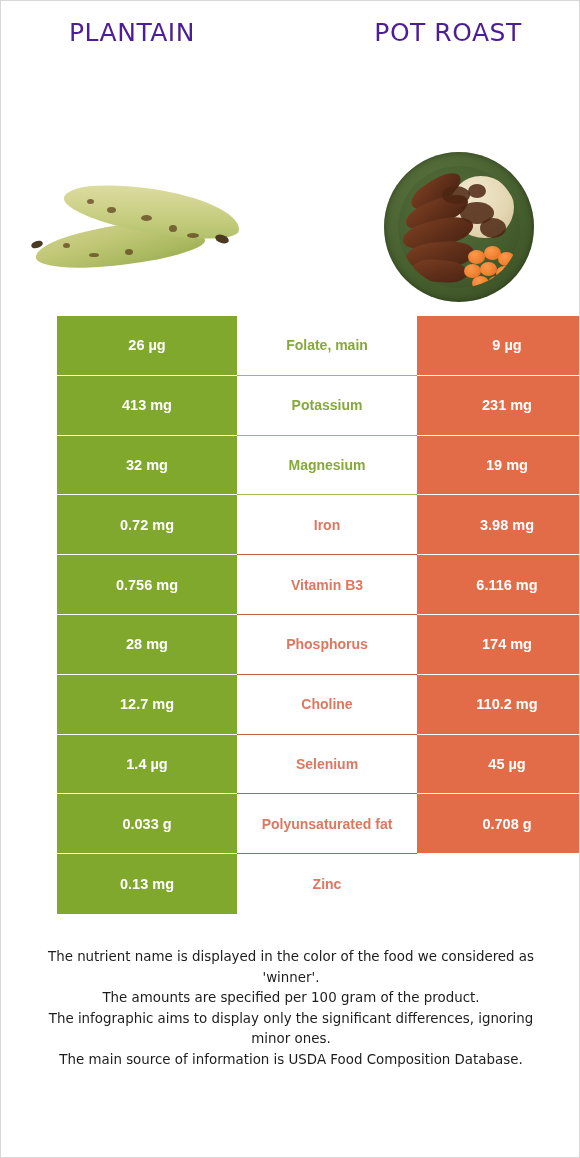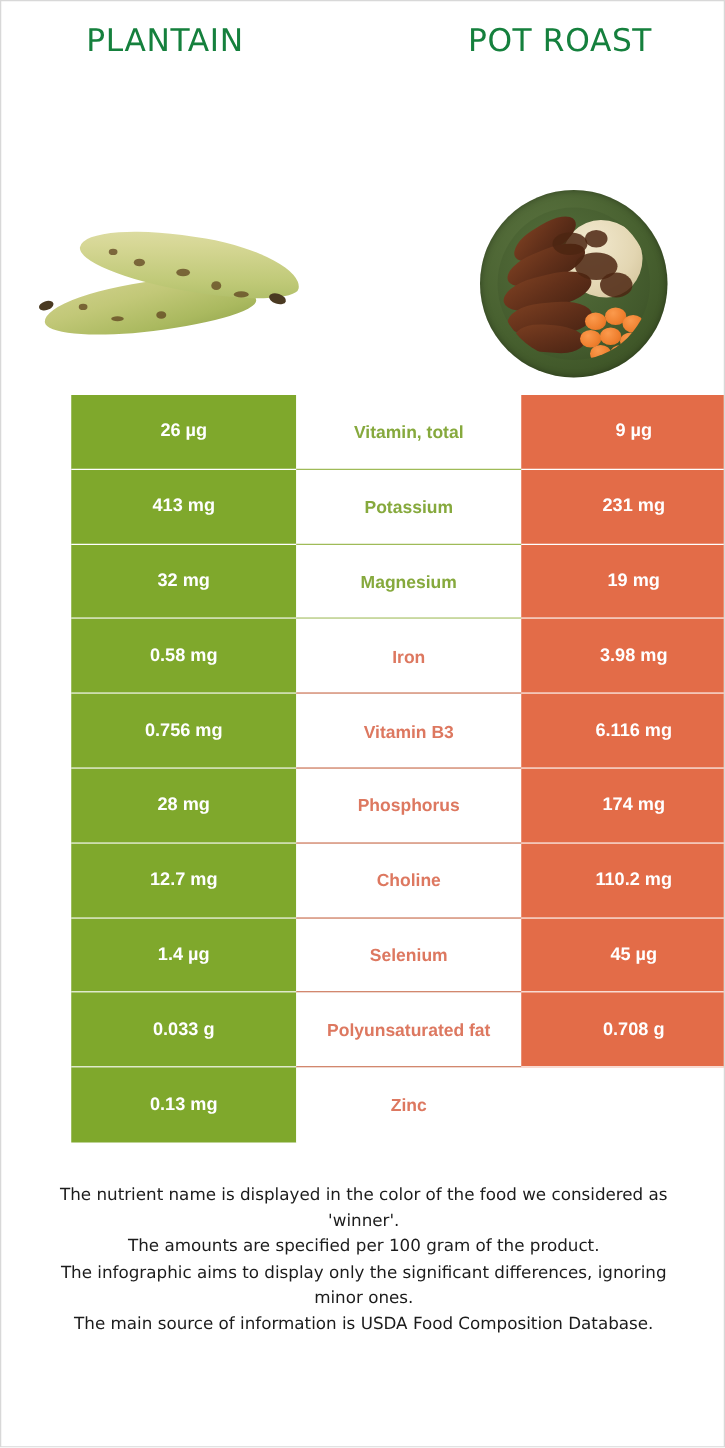--- a/index.html
+++ b/index.html
@@ -26,21 +26,21 @@
     width: 100%;
     height: 62px;
     align-items: center;
   }
   .header-title {
     flex: 1 1 50%;
     text-align: center;
     font-size: 25px;
     letter-spacing: 0.5px;
     font-weight: 400;
-    color: #15803d;
+    color: #4c1d95;
     font-family: "DejaVu Sans", sans-serif;
   }
   .header-title.left  { padding-right: 40px; }
   .header-title.right { padding-left: 14px; }
 
   
   .hero {
     position: relative;
     width: 100%;
     height: 238px;
@@ -273,35 +273,35 @@
           <div class="carrot" style="left:74px;top:110px;"></div>
           <div class="carrot" style="left:90px;top:110px;"></div>
         </div>
       </div>
     </div>
   </div>
 
   <div class="table" id="comparison-table">
       <div class="row">
         <div class="cell cell-left">26 µg</div>
-        <div class="cell cell-mid win-green">Vitamin, total</div>
+        <div class="cell cell-mid win-green">Folate, main</div>
         <div class="cell cell-right">9 µg</div>
       </div>
       <div class="row">
         <div class="cell cell-left">413 mg</div>
         <div class="cell cell-mid win-green">Potassium</div>
         <div class="cell cell-right">231 mg</div>
       </div>
       <div class="row">
         <div class="cell cell-left">32 mg</div>
         <div class="cell cell-mid win-green">Magnesium</div>
         <div class="cell cell-right">19 mg</div>
       </div>
       <div class="row">
-        <div class="cell cell-left">0.58 mg</div>
+        <div class="cell cell-left">0.72 mg</div>
         <div class="cell cell-mid win-orange">Iron</div>
         <div class="cell cell-right">3.98 mg</div>
       </div>
       <div class="row">
         <div class="cell cell-left">0.756 mg</div>
         <div class="cell cell-mid win-orange">Vitamin B3</div>
         <div class="cell cell-right">6.116 mg</div>
       </div>
       <div class="row">
         <div class="cell cell-left">28 mg</div>

